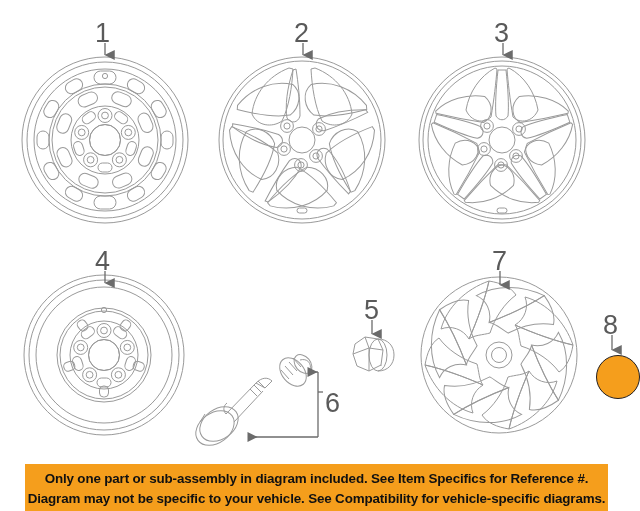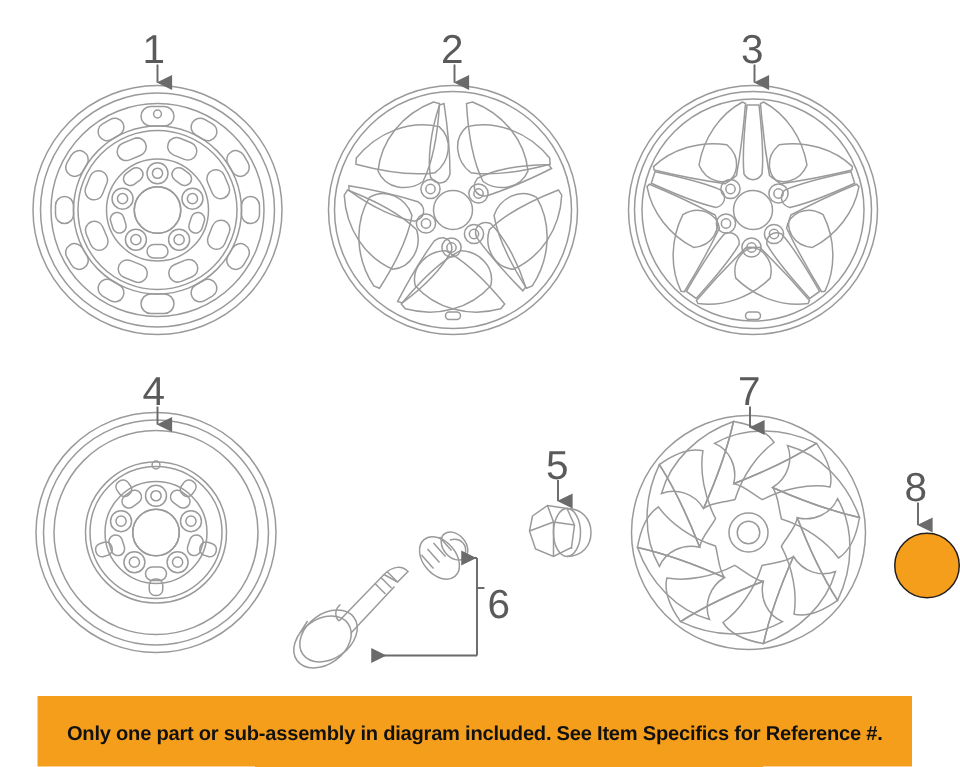--- a/index.html
+++ b/index.html
@@ -374,15 +374,16 @@
   <div class="callout-number" style="left:95px;top:248px;">4</div>
   <div class="callout-number" style="left:364px;top:297px;">5</div>
   <div class="callout-number" style="left:325px;top:390px;">6</div>
   <div class="callout-number" style="left:492px;top:248px;">7</div>
   <div class="callout-number" style="left:603px;top:312px;">8</div>
 
   <div class="part-circle-8"></div>
 
   <div id="disclaimer-banner">
     <div class="line">Only one part or sub-assembly in diagram included. See Item Specifics for Reference #.</div>
+    <div class="line">Diagram may not be specific to your vehicle. See Compatibility for vehicle-specific diagrams.</div>
   </div>
 
 </div>
 
 </body></html>

